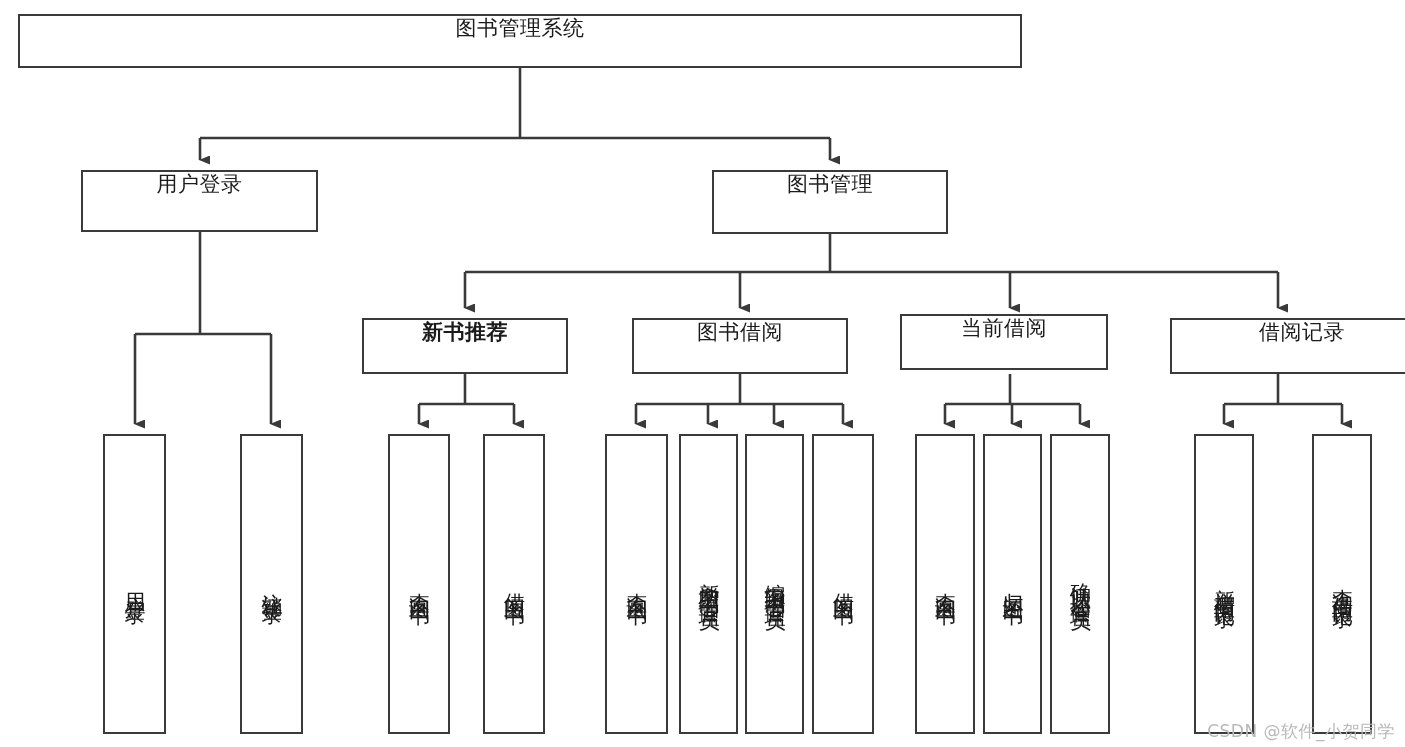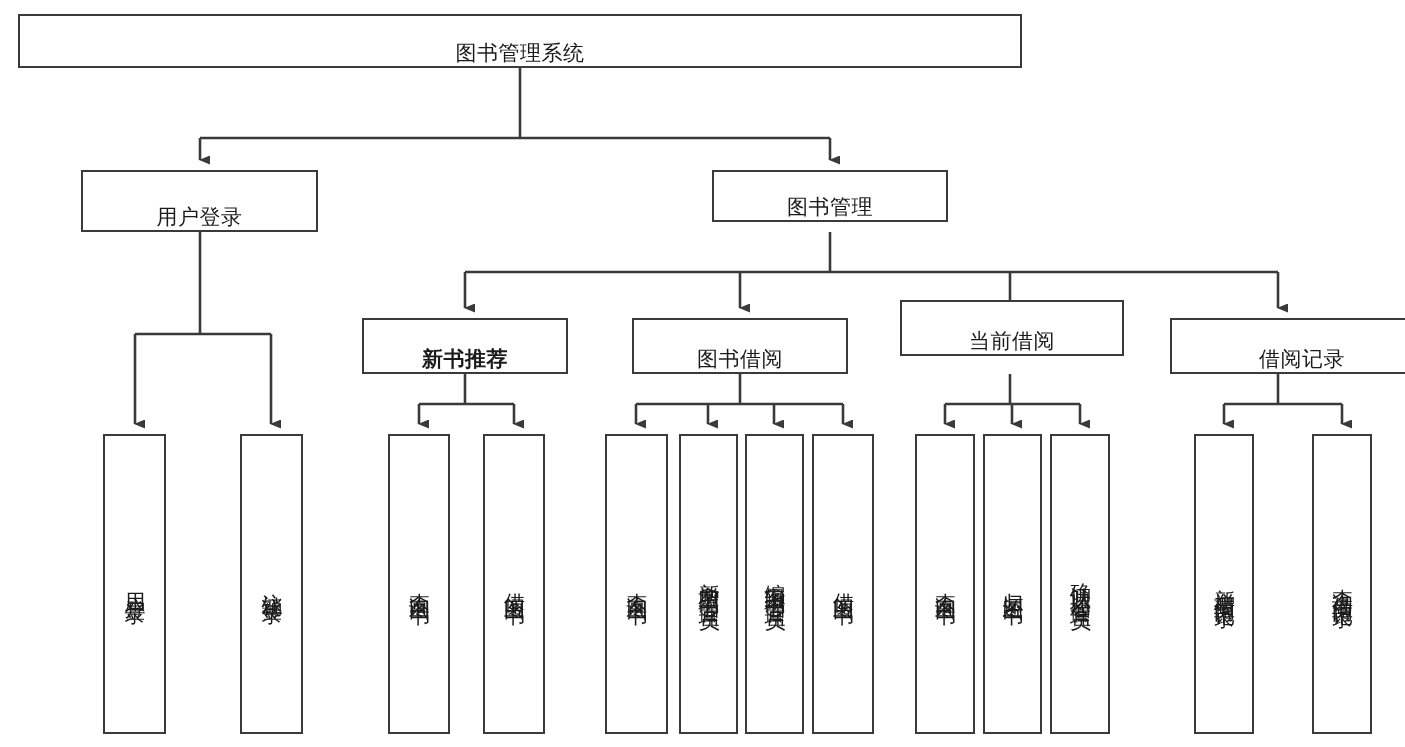--- a/index.html
+++ b/index.html
@@ -25,21 +25,21 @@
     top: 0;
     width: 1405px;
     height: 747px;
   }
   .node-box {
     position: absolute;
     box-sizing: border-box;
     background: #ffffff;
     border: 2.5px solid #3a3a3a;
     display: flex;
-    align-items: flex-end;
+    align-items: flex-start;
     justify-content: center;
     overflow: hidden;
   }
   .node-label {
     font-size: 21px;
     color: #1b1b1b;
     line-height: 1.18;
     letter-spacing: 0.5px;
     white-space: nowrap;
     text-align: center;
@@ -123,31 +123,31 @@
     </g>
   </svg>
 
   <div class="node-box" id="node-root" style="left: 18px; top: 14px; width: 1004px; height: 54px;">
     <span class="node-label">图书管理系统</span>
   </div>
 
   <div class="node-box" id="node-user-login" style="left: 81px; top: 170px; width: 237px; height: 62px;">
     <span class="node-label">用户登录</span>
   </div>
-  <div class="node-box" id="node-book-management" style="left: 712px; top: 170px; width: 236px; height: 52px; font-family: Liberation Serif, serif;">
+  <div class="node-box" id="node-book-management" style="left: 712px; top: 170px; width: 236px; height: 64px; font-family: Liberation Serif, serif;">
     <span class="node-label">图书管理</span>
   </div>
 
   <div class="node-box" id="node-new-book-recommend" style="left: 362px; top: 318px; width: 206px; height: 56px; font-weight: bold;">
     <span class="node-label">新书推荐</span>
   </div>
   <div class="node-box" id="node-book-borrow" style="left: 632px; top: 318px; width: 216px; height: 56px;">
     <span class="node-label">图书借阅</span>
   </div>
-  <div class="node-box" id="node-current-borrow" style="left: 900px; top: 300px; width: 224px; height: 56px;">
+  <div class="node-box" id="node-current-borrow" style="left: 900px; top: 314px; width: 208px; height: 56px;">
     <span class="node-label">当前借阅</span>
   </div>
   <div class="node-box" id="node-borrow-record" style="left: 1170px; top: 318px; width: 264px; height: 56px;">
     <span class="node-label">借阅记录</span>
   </div>
 
   <div class="node-box vertical" id="leaf-0" style="left: 103px; top: 434px; width: 63px; height: 300px;">
     <span class="node-label">用户登录</span>
   </div>
   <div class="node-box vertical" id="leaf-1" style="left: 240px; top: 434px; width: 63px; height: 300px;">
@@ -180,13 +180,14 @@
   <div class="node-box vertical" id="leaf-10" style="left: 1050px; top: 434px; width: 60px; height: 300px;">
     <span class="node-label">确认归还（管理员）</span>
   </div>
   <div class="node-box vertical" id="leaf-11" style="left: 1194px; top: 434px; width: 60px; height: 300px;">
     <span class="node-label">新增借阅记录</span>
   </div>
   <div class="node-box vertical" id="leaf-12" style="left: 1312px; top: 434px; width: 60px; height: 300px;">
     <span class="node-label">查询借阅记录</span>
   </div>
 
+  <div class="watermark">CSDN @软件_小贺同学</div>
 </div>
 
 </body></html>

